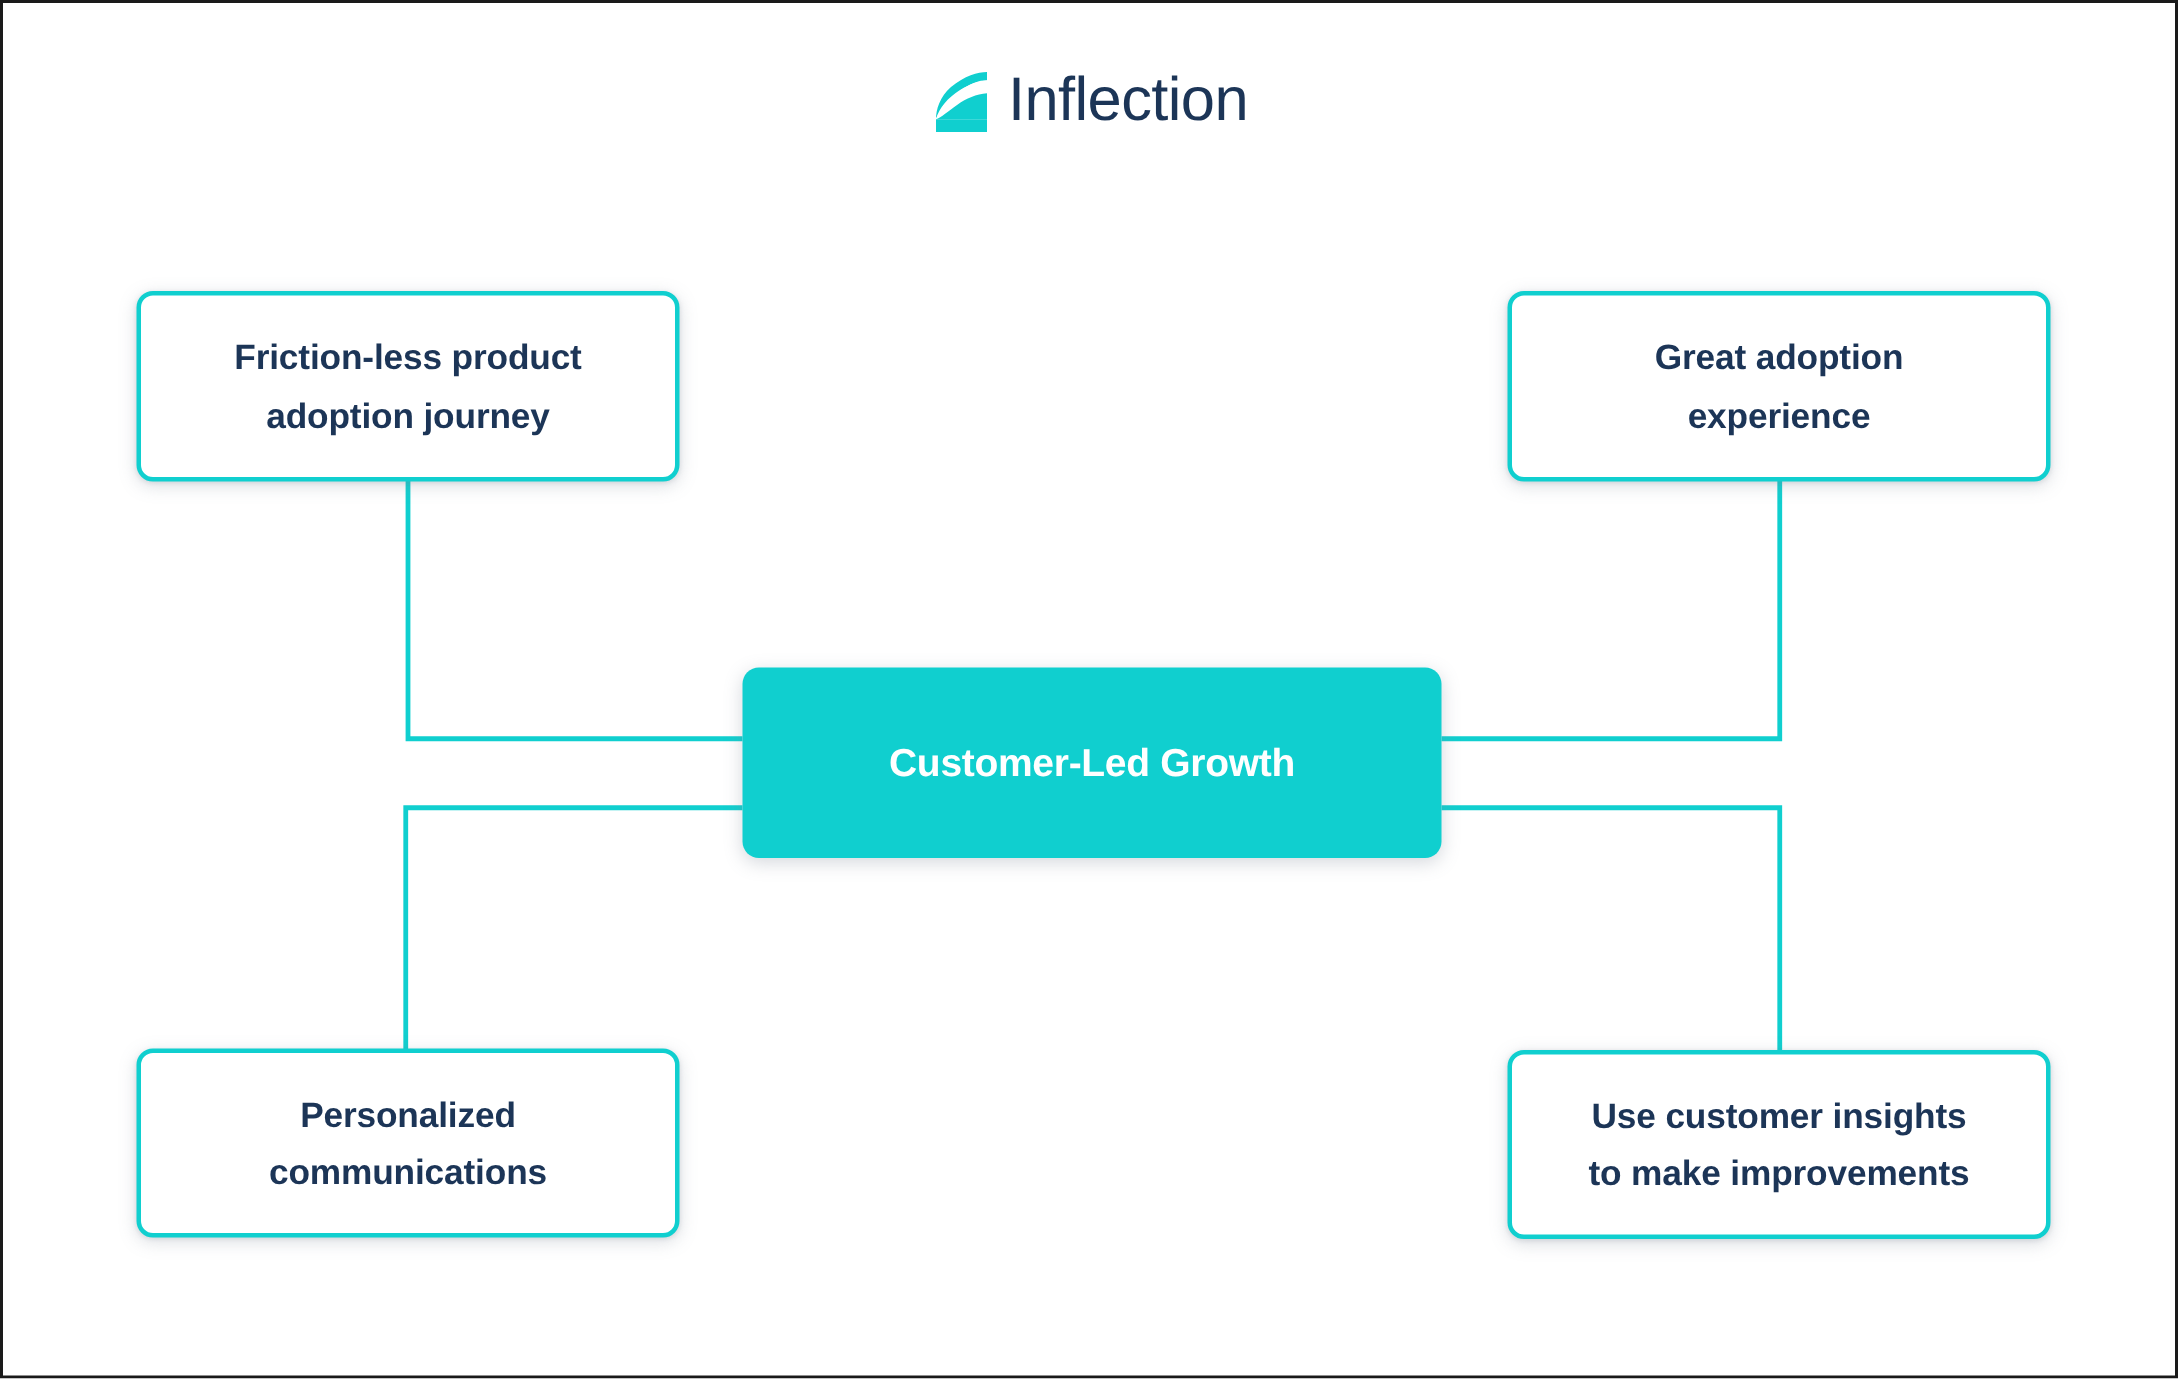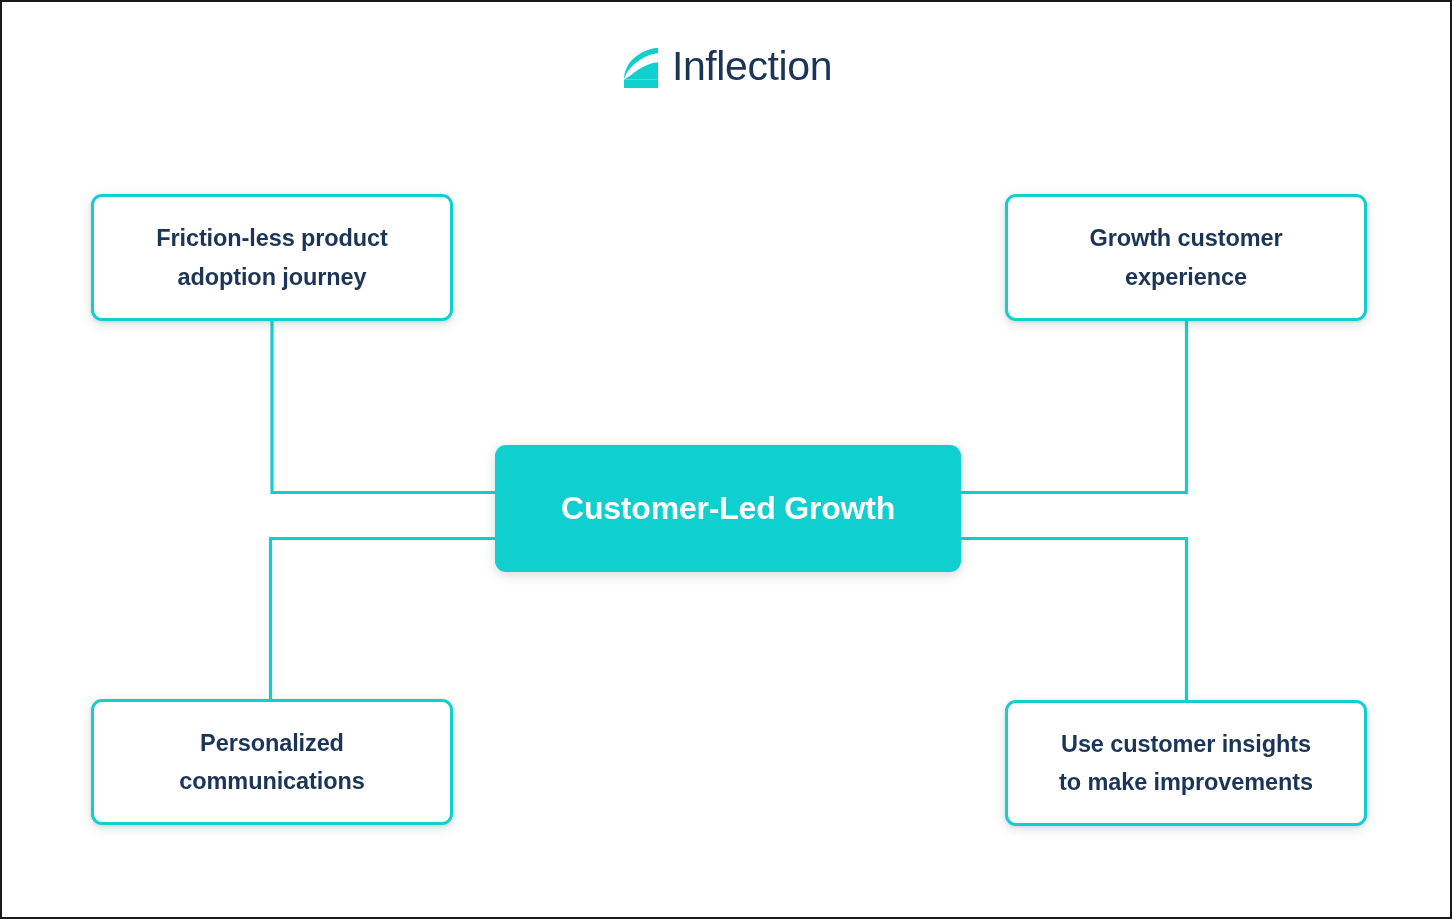--- a/index.html
+++ b/index.html
@@ -81,21 +81,21 @@
     letter-spacing: -0.1px;
     white-space: pre-line;
   }
   .node-center {
     background: #10cfcf;
     border: none;
     box-shadow: 0 3px 12px rgba(120,130,145,0.30);
   }
   .node-center .node-label {
     color: #ffffff;
-    font-size: 32px;
+    font-size: 26px;
     font-weight: 700;
     letter-spacing: -0.2px;
     line-height: 1.3;
     white-space: pre-line;
   }
 
   
   #node-top-left     { left: 89px;   top: 192px; width: 362px; height: 127px; }
   #node-top-right    { left: 1003px; top: 192px; width: 362px; height: 127px; }
   #node-bottom-left  { left: 89px;   top: 697px; width: 362px; height: 126px; }
@@ -132,21 +132,21 @@
       <path d="M959 536.5 L1184.5 536.5 L1184.5 699"></path>
     </g>
   </svg>
 
   <div class="node node-outer" id="node-top-left">
     <div class="node-label">Friction-less product
 adoption journey</div>
   </div>
 
   <div class="node node-outer" id="node-top-right">
-    <div class="node-label">Growth customer
+    <div class="node-label">Great adoption
 experience</div>
   </div>
 
   <div class="node node-outer" id="node-bottom-left">
     <div class="node-label">Personalized
 communications</div>
   </div>
 
   <div class="node node-outer" id="node-bottom-right">
     <div class="node-label">Use customer insights

